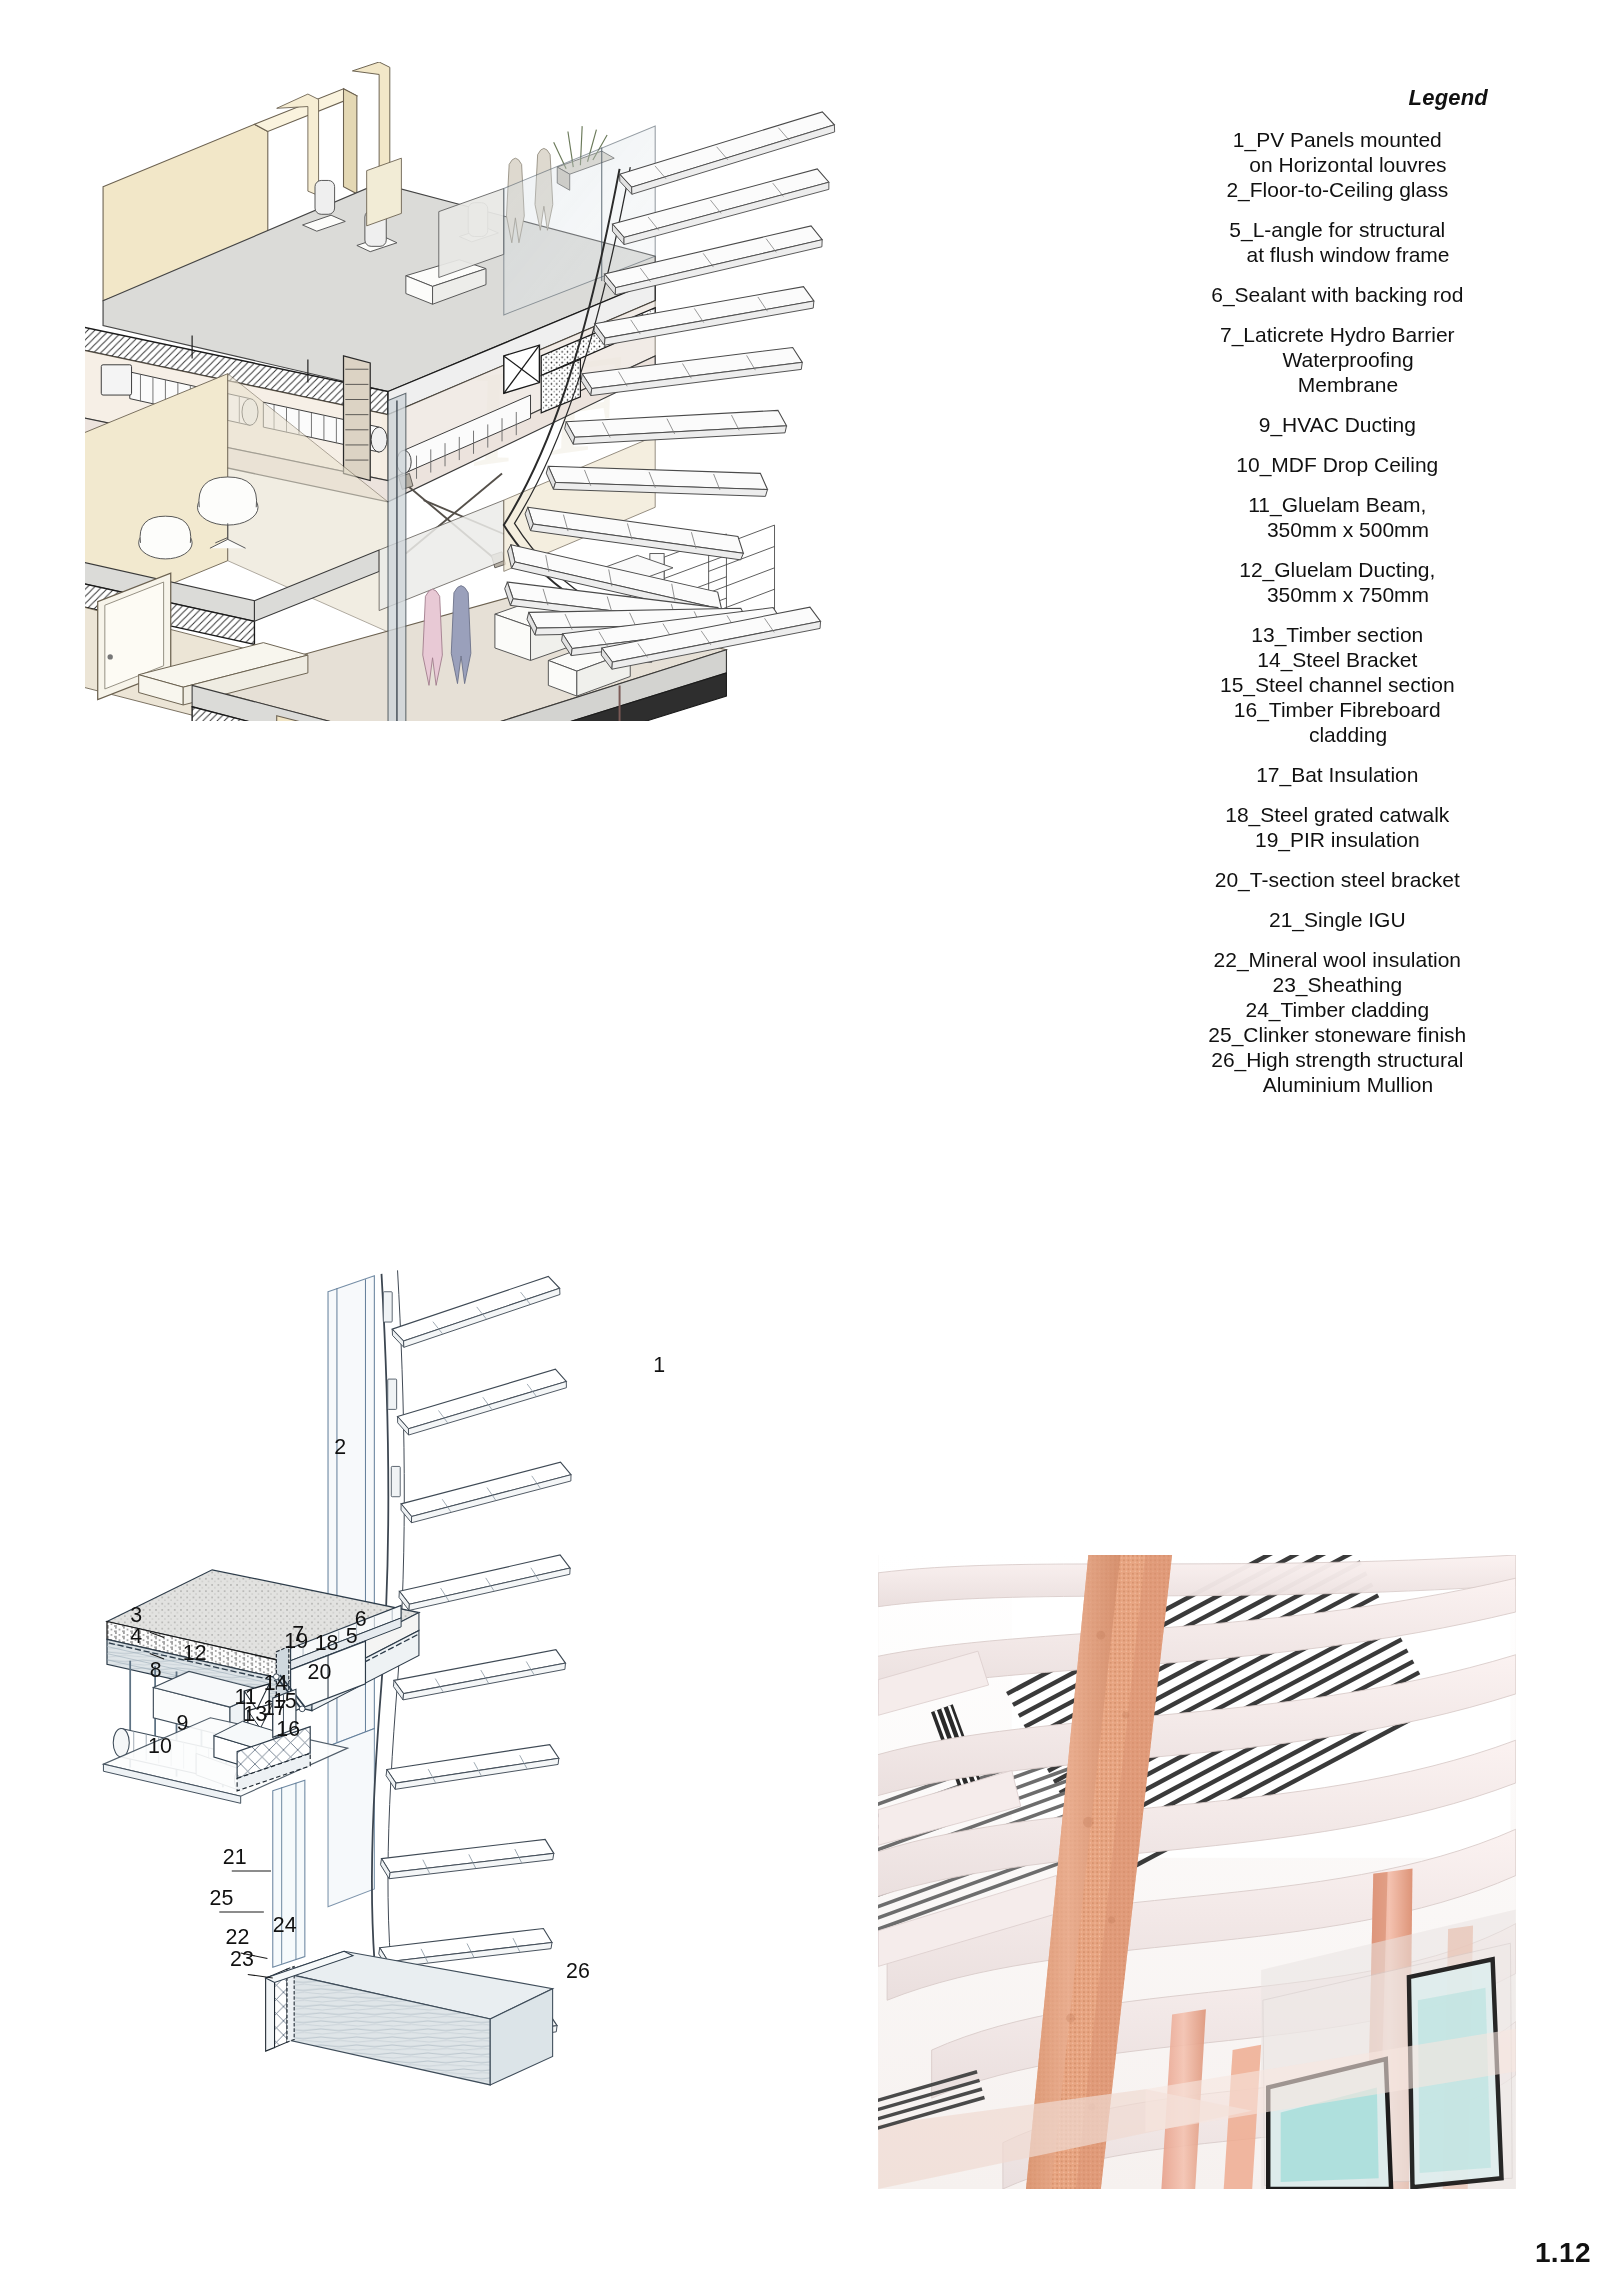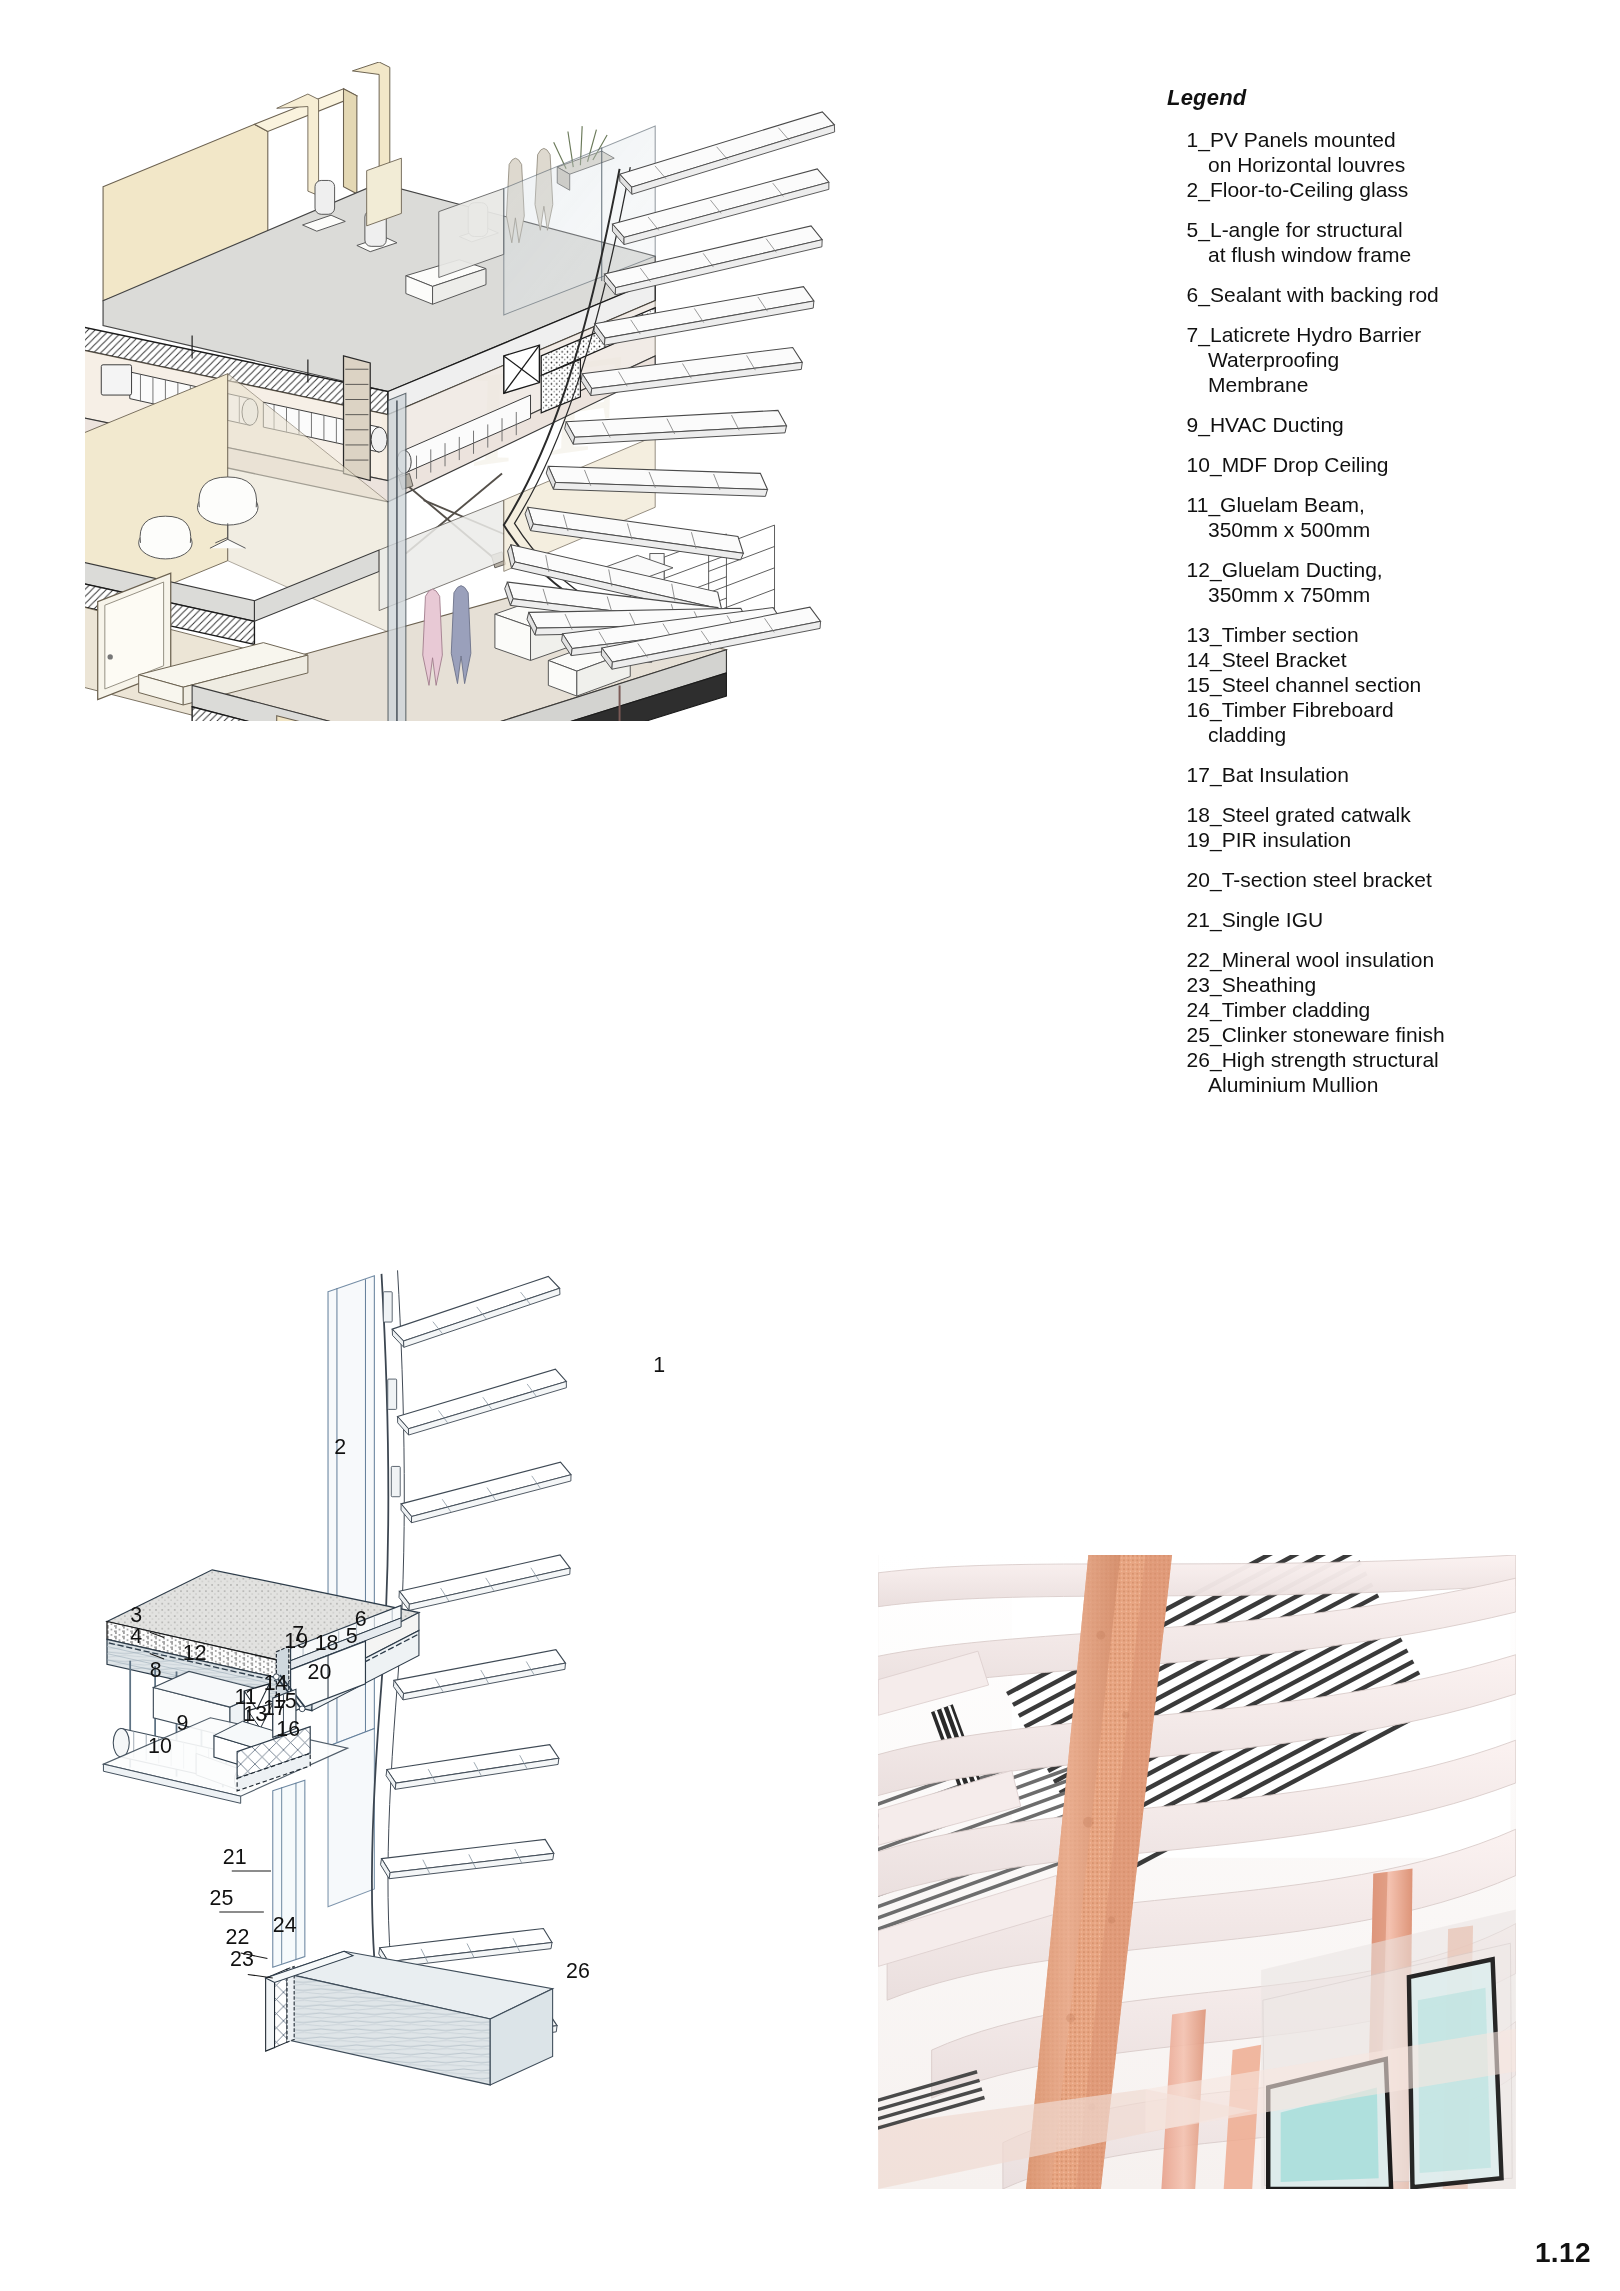--- a/index.html
+++ b/index.html
@@ -1,22 +1,22 @@
 <!DOCTYPE html>
 <html style="font-size:14.3px"><head>
 <meta charset="utf-8">
 <style>
   html,body{margin:0;padding:0;background:#ffffff;}
   body{width:1621px;height:2292px;position:relative;font-family:"Liberation Sans",sans-serif;overflow:hidden;}
 
   
   #legend{position:absolute;left:1167px;top:85px;width:321px;}
-  #legend .legend-title{font-style:italic;font-weight:bold;font-size:22px;color:#111;margin-bottom:16px;letter-spacing:0.2px;}
+  #legend .legend-title{font-style:italic;font-weight:bold;font-size:22px;color:#111;margin-bottom:16px;letter-spacing:0.2px;text-align:right;}
   #legend .lgroup{margin-bottom:15px;}
-  #legend .lrow{font-size:21px;line-height:25px;color:#111;white-space:pre;padding-left:19.6px;}
+  #legend .lrow{font-size:21px;line-height:25px;color:#111;white-space:pre;padding-left:19.6px;text-align:center;}
   #legend .lrow.cont{padding-left:41px;}
 
   
   #page-number{position:absolute;right:30px;bottom:23px;font-size:28px;font-weight:bold;color:#111;letter-spacing:0.4px;}
 
   
   #section-perspective{position:absolute;left:85px;top:62px;width:989px;height:659px;}
   #section-perspective svg{display:block;}
 
   

